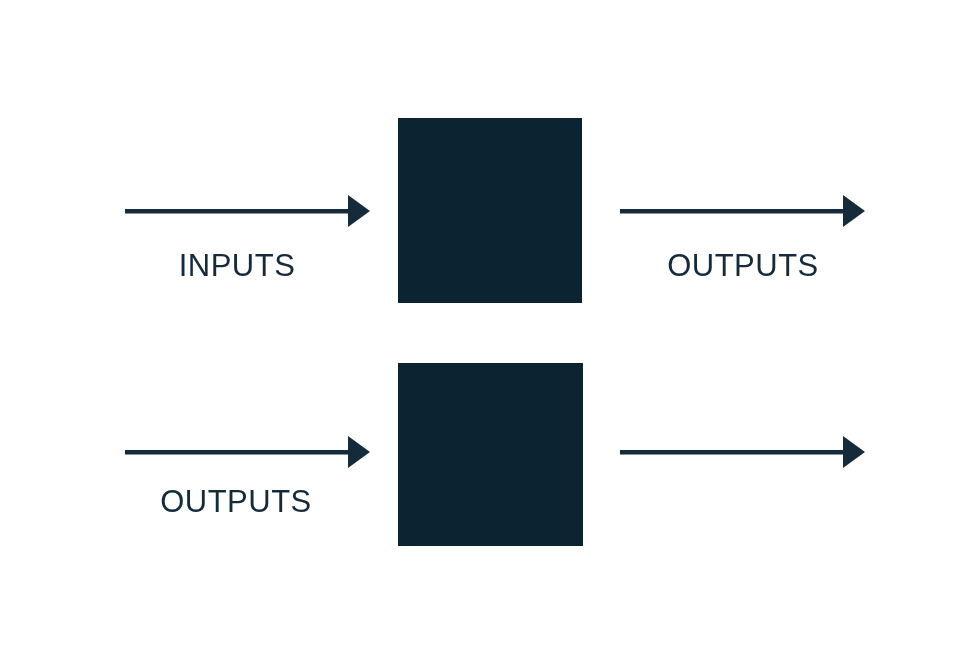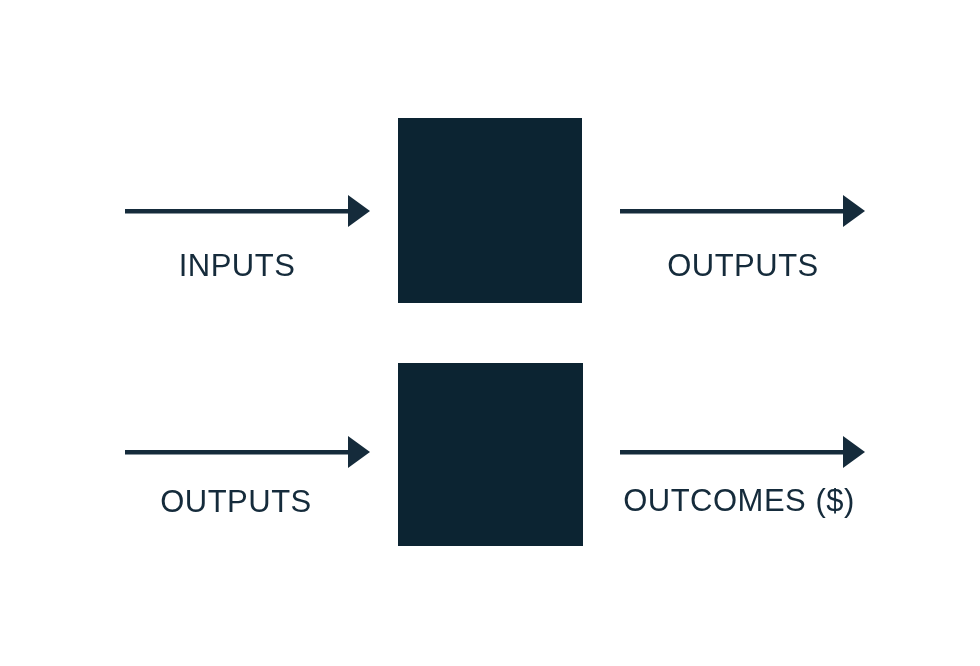--- a/index.html
+++ b/index.html
@@ -77,15 +77,14 @@
 
   <div class="flow-label r2-label-left">OUTPUTS</div>
 
   <div class="black-box r2-box"></div>
 
   <svg class="arrow r2-arrow-right" viewBox="0 0 245 34" xmlns="http://www.w3.org/2000/svg" aria-hidden="true">
     <rect x="0" y="15" width="226" height="4.5" fill="currentColor"></rect>
     <polygon points="223,1 245,17 223,33" fill="currentColor"></polygon>
   </svg>
 
-  <div class="flow-label r2-label-right">OUTCOMES ($)</div>
 
 </div>
 
 </body></html>

